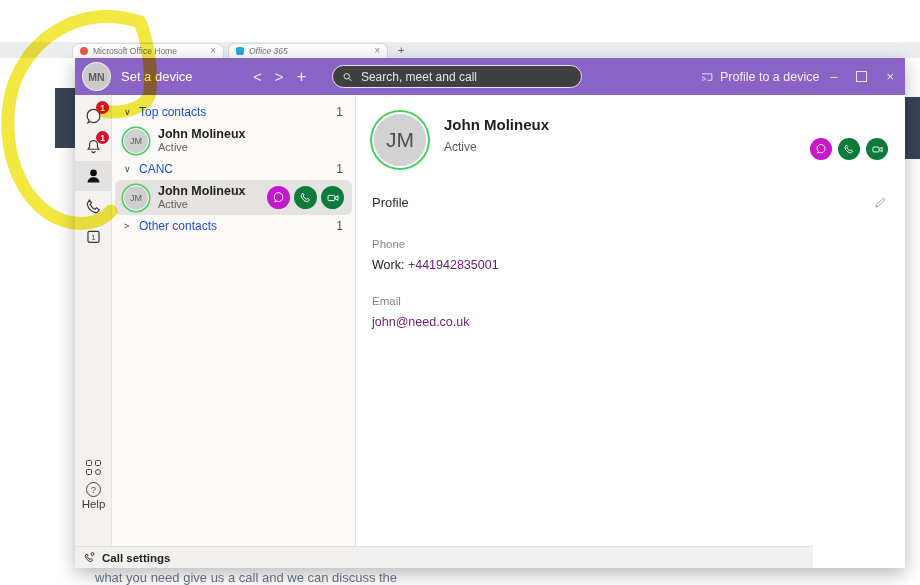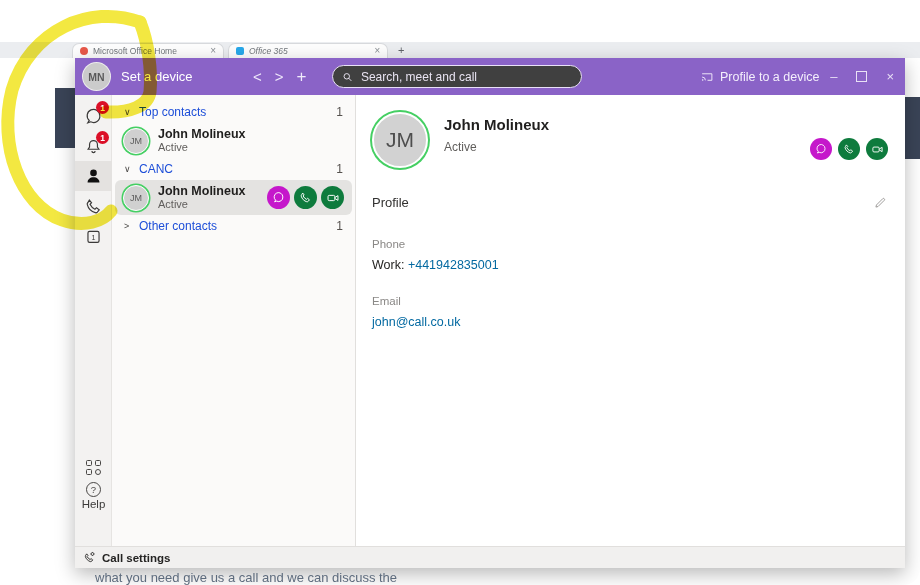--- a/index.html
+++ b/index.html
@@ -91,26 +91,26 @@
              justify-content:center;font-size:21px;color:#4e4e4e;}
   .m-name{position:absolute;left:88px;top:21px;font-size:15px;font-weight:bold;color:#201f1e;}
   .m-status{position:absolute;left:88px;top:45px;font-size:12px;color:#605e5c;}
   .m-actions{position:absolute;right:17px;top:43px;display:flex;gap:6px;}
   .m-actions .act-btn{width:22px;height:22px;}
   .profile-row{position:absolute;left:16px;right:18px;top:100px;display:flex;align-items:center;justify-content:space-between;}
   .profile-label{font-size:13px;color:#323130;}
   .field{position:absolute;left:16px;}
   .field-label{font-size:11.5px;color:#8a8886;}
   .field-line{margin-top:8px;font-size:12.5px;color:#252423;}
-  .lnk{color:#0369a1;text-decoration:none;}
+  .lnk{color:#701a75;text-decoration:none;}
   .f-phone{top:143px;}
   .f-email{top:200px;}
 
   
-  .footerbar{position:absolute;left:0;bottom:0;width:830px;height:22px;background:#f1f0ef;border-top:1px solid #e1dfdd;
+  .footerbar{position:absolute;left:0;bottom:0;width:738px;height:22px;background:#f1f0ef;border-top:1px solid #e1dfdd;
              box-sizing:border-box;display:flex;align-items:center;gap:6px;padding:0 8px;text-align:right;}
   .fb-label{font-size:11.5px;font-weight:bold;color:#242322;}
 
   
   .page-snippet{position:absolute;left:95px;top:570px;font-size:13px;color:#5d6b7d;}
 
   
   .marker{position:absolute;left:0;top:0;pointer-events:none;mix-blend-mode:multiply;opacity:.85;}
 </style>
 </head>
@@ -295,21 +295,21 @@
       <div class="field f-phone">
         <div class="field-label">Phone</div>
         <div class="field-line">
           <span>Work: </span><a class="lnk" href="#">+441942835001</a>
         </div>
       </div>
 
       <div class="field f-email">
         <div class="field-label">Email</div>
         <div class="field-line">
-          <a class="lnk" href="#">john@call.co.uk</a>
+          <a class="lnk" href="#">john@need.co.uk</a>
         </div>
       </div>
     </div>
 
     <div class="footerbar">
       <svg width="13" height="13" viewBox="0 0 24 24">
         <path d="M6.8 5.3l2.4 3-1.7 1.8a12 12 0 0 0 5.6 5.6l1.8-1.7 3 2.4-2 2.6c-.6.6-1.5.9-2.3.6-4.3-1.3-8.1-5.1-9.2-9.4-.3-.8 0-1.7.6-2.3z" fill="none" stroke="#242322" stroke-width="1.7"></path>
         <circle cx="17.5" cy="5.5" r="2.6" fill="none" stroke="#242322" stroke-width="1.4"></circle>
         <path d="M17.5 1.8v1.4M17.5 7.8v1.4M13.8 5.5h1.4M19.8 5.5h1.4" stroke="#242322" stroke-width="1.2"></path>
       </svg>

